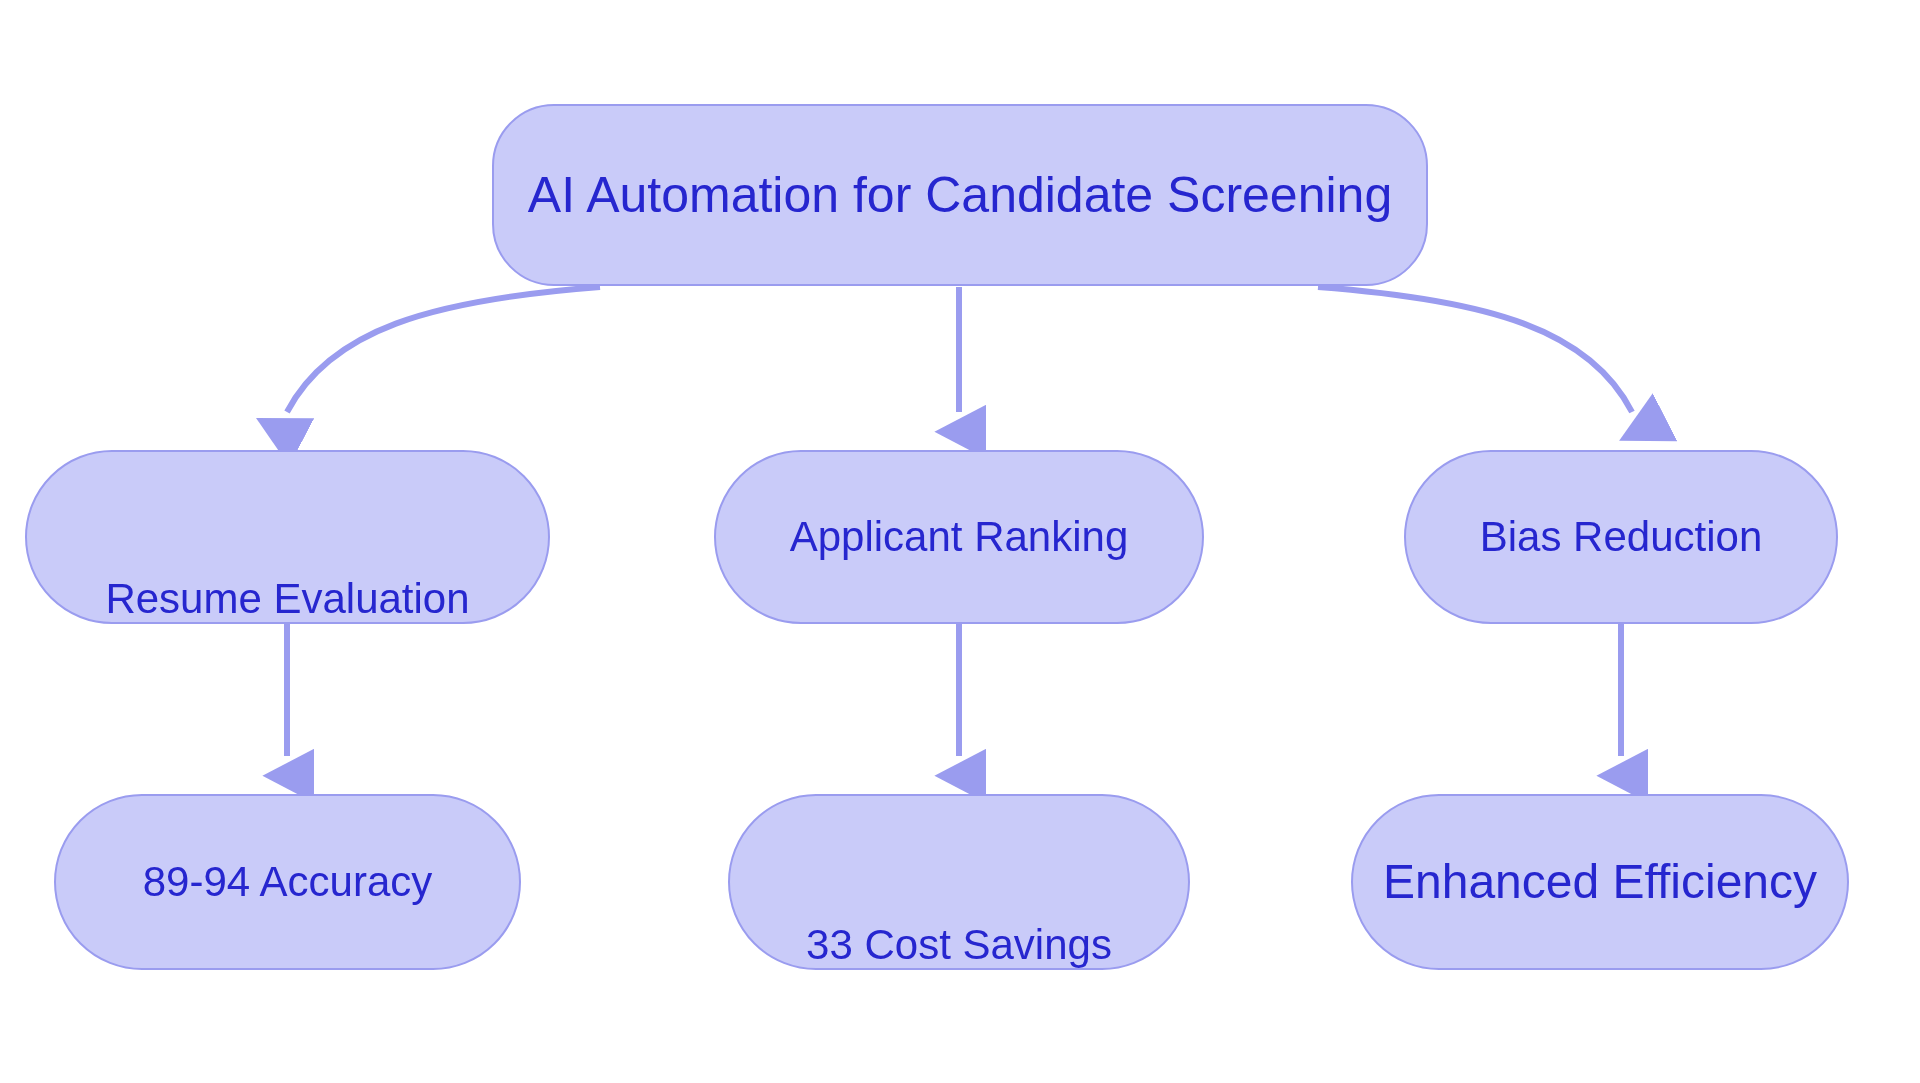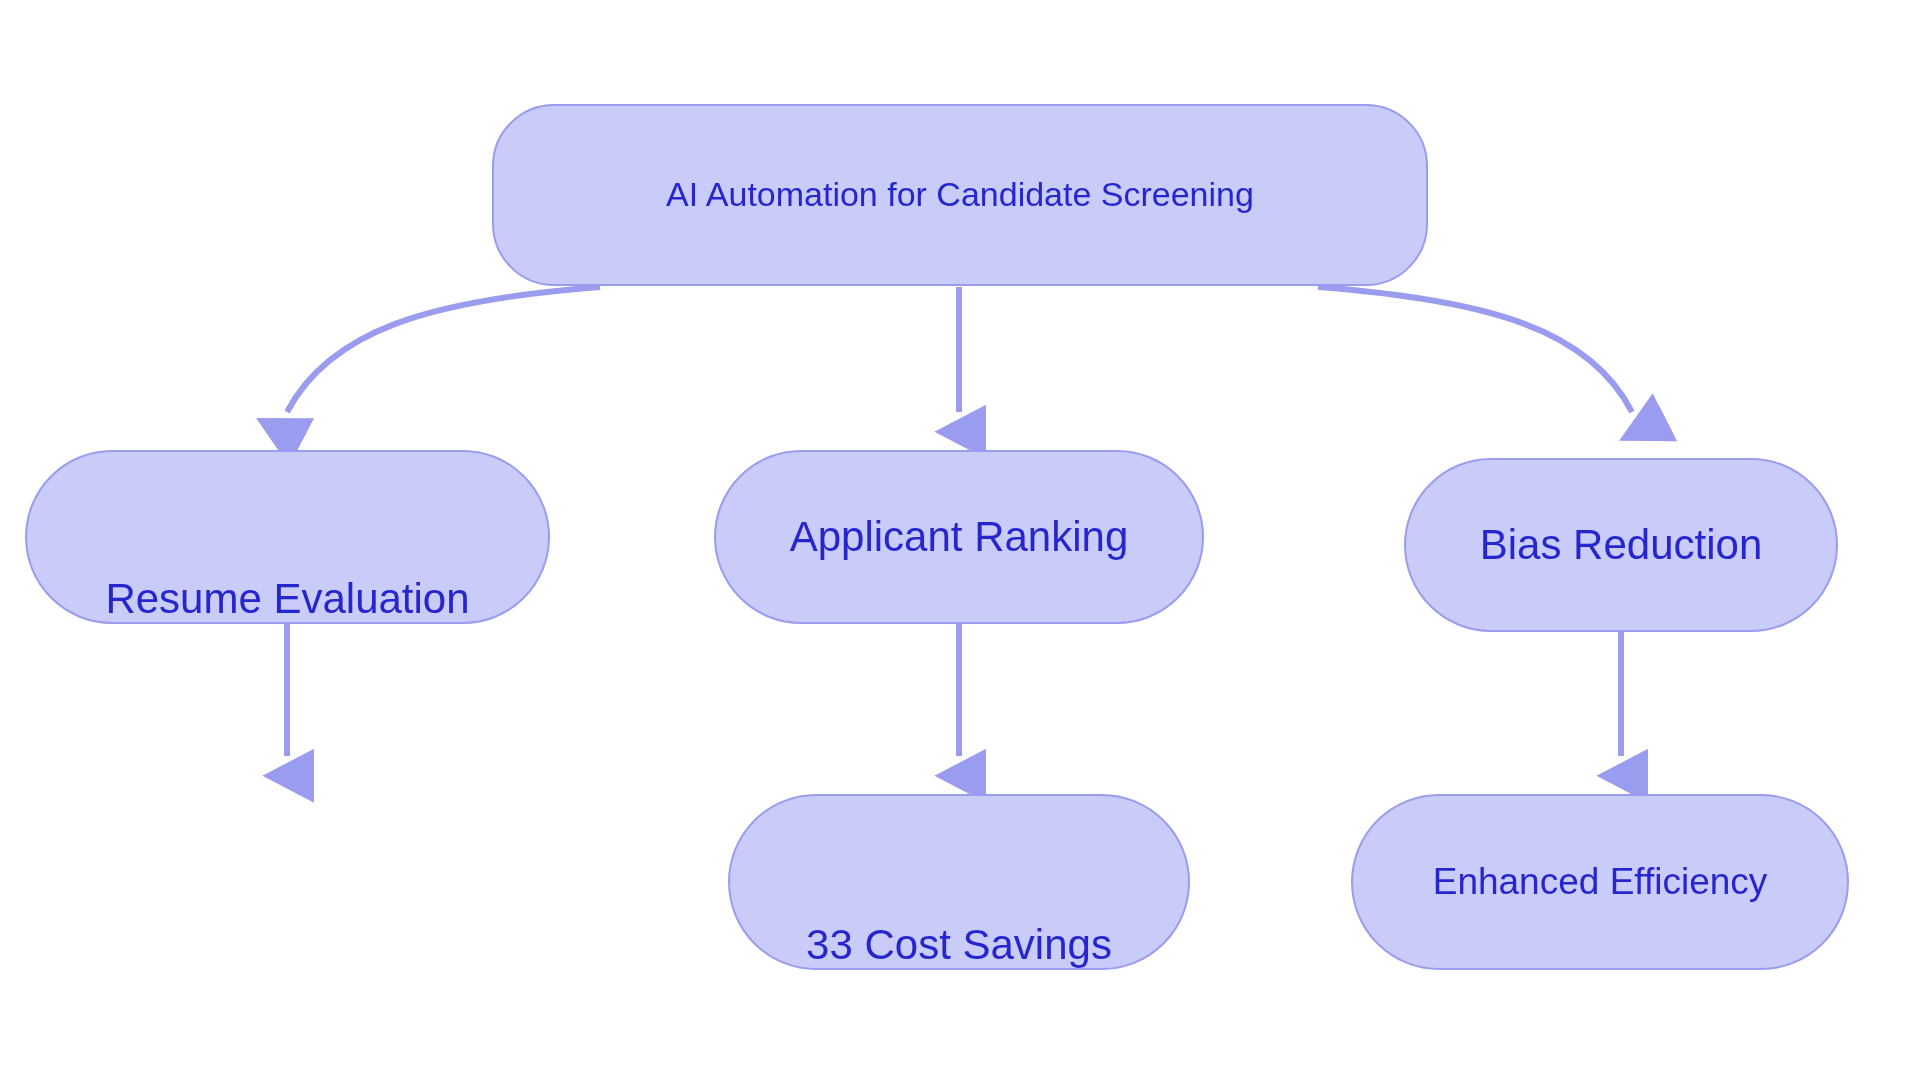--- a/index.html
+++ b/index.html
@@ -46,21 +46,21 @@
     display: block;
     padding: 0 10px;
   }
   
   #node-root {
     left: 492px;
     top: 104px;
     width: 936px;
     height: 182px;
     border-radius: 62px;
-    font-size: 34px;
+    font-size: 50px;
   }
   
   #node-resume-evaluation {
     left: 25px;
     top: 450px;
     width: 525px;
     height: 174px;
     border-radius: 87px;
     font-size: 42px;
     align-items: flex-end;
@@ -73,21 +73,20 @@
     border-radius: 87px;
     font-size: 42px;
   }
   #node-bias-reduction {
     left: 1404px;
     top: 450px;
     width: 434px;
     height: 174px;
     border-radius: 87px;
     font-size: 42px;
-    margin-top: 8px;
   }
   
   #node-accuracy {
     left: 54px;
     top: 794px;
     width: 467px;
     height: 176px;
     border-radius: 88px;
     font-size: 42px;
   }
@@ -99,21 +98,21 @@
     border-radius: 88px;
     font-size: 42px;
     align-items: flex-end;
   }
   #node-efficiency {
     left: 1351px;
     top: 794px;
     width: 498px;
     height: 176px;
     border-radius: 88px;
-    font-size: 37px;
+    font-size: 48px;
     text-align: right;
   }
 </style>
 </head>
 <body>
 
 <div id="flowchart-canvas">
 
   <svg id="edge-layer" viewBox="0 0 1920 1083" width="1920" height="1083" xmlns="http://www.w3.org/2000/svg">
     <defs>
@@ -144,20 +143,23 @@
   </div>
 
   <div class="node" id="node-applicant-ranking">
     <span class="node-label">Applicant Ranking</span>
   </div>
 
   <div class="node" id="node-bias-reduction">
     <span class="node-label">Bias Reduction</span>
   </div>
 
+  <div class="node" id="node-accuracy">
+    <span class="node-label">89-94 Accuracy</span>
+  </div>
 
   <div class="node" id="node-cost-savings">
     <span class="node-label">33 Cost Savings</span>
   </div>
 
   <div class="node" id="node-efficiency">
     <span class="node-label">Enhanced Efficiency</span>
   </div>
 
 </div>

